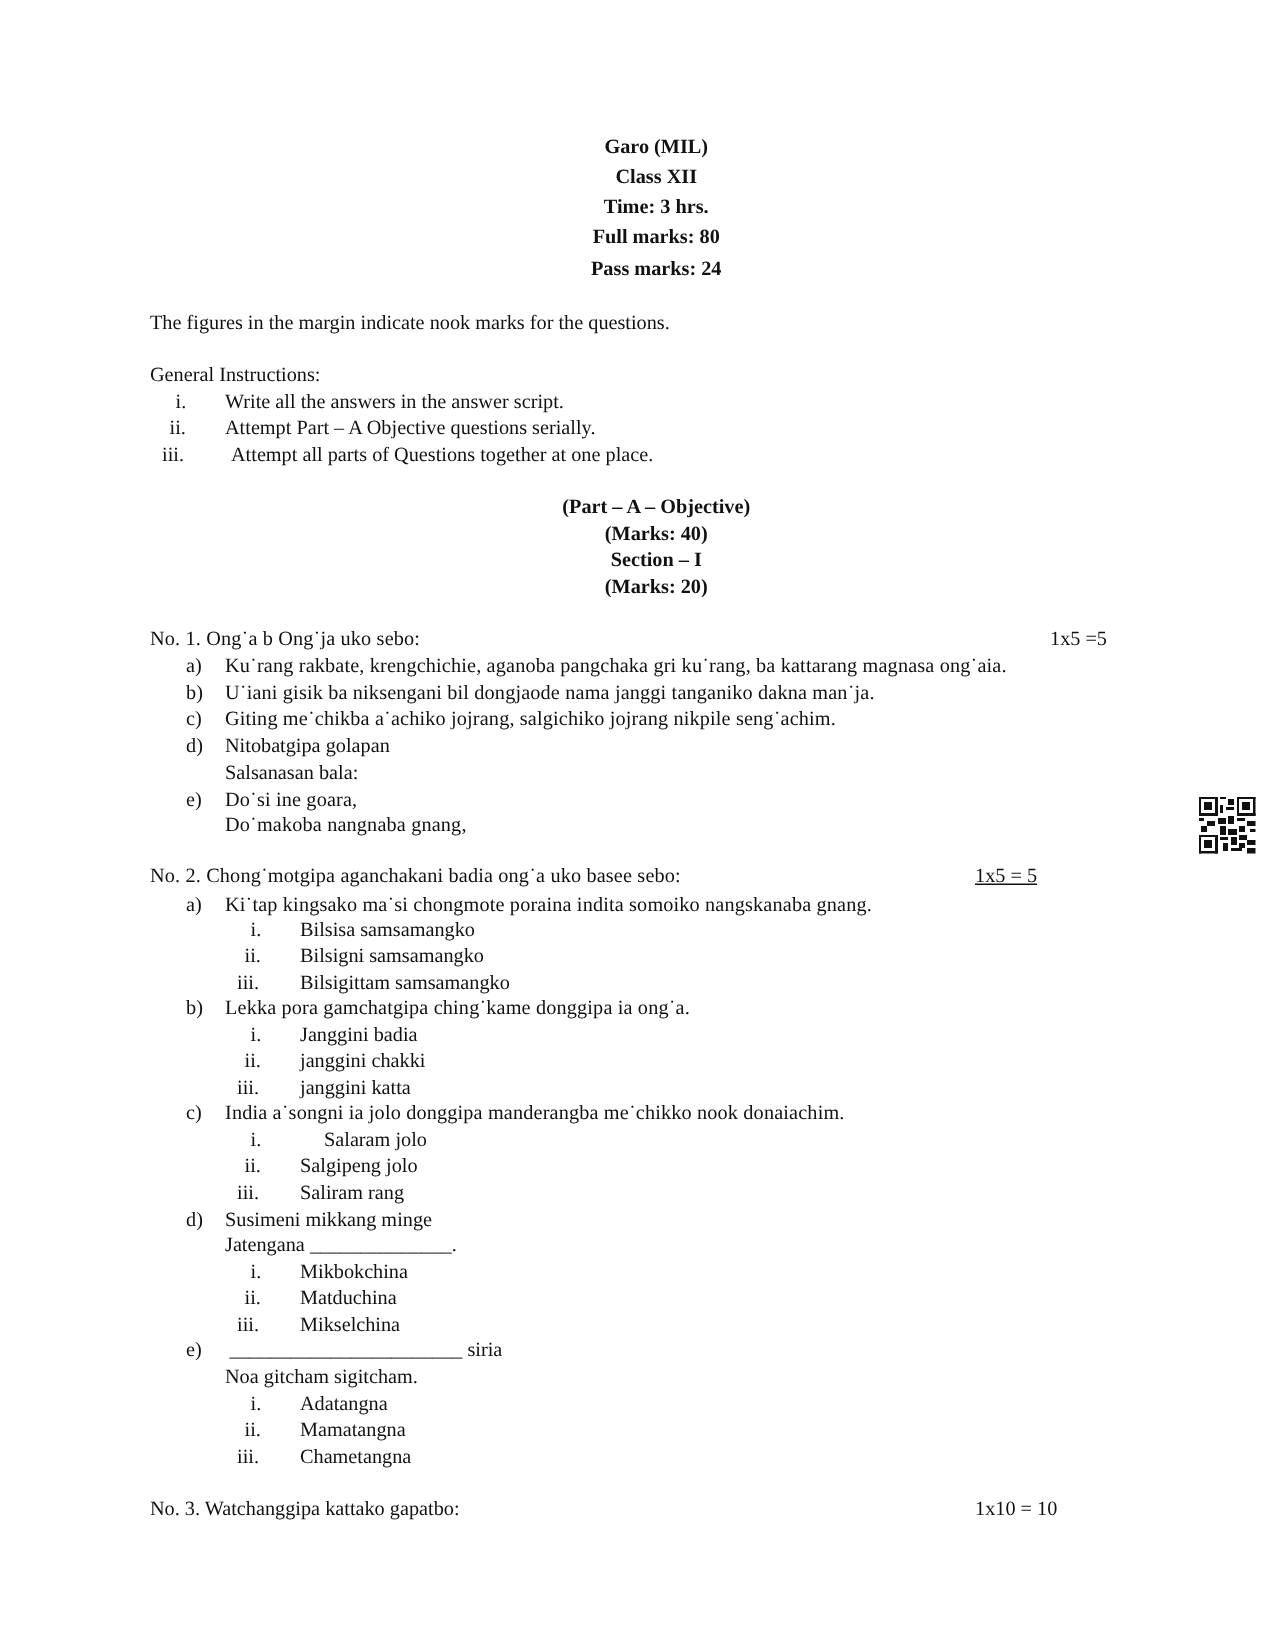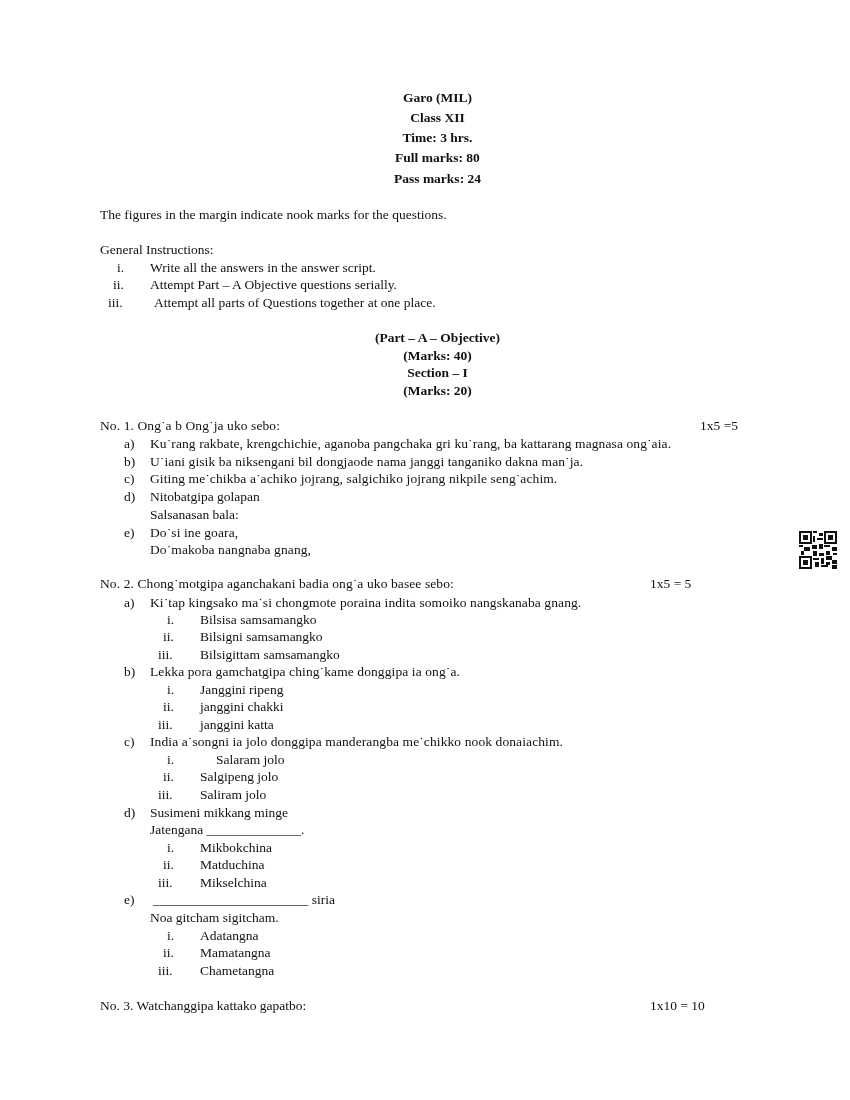--- a/index.html
+++ b/index.html
@@ -98,48 +98,48 @@
       <rect x="9" y="17" width="2" height="3"></rect>
       <rect x="15" y="17" width="2" height="2"></rect>
     <rect x="18" y="16" width="3" height="2"></rect>
       <rect x="12" y="19" width="4" height="1"></rect>
       <rect x="18" y="19" width="3" height="2"></rect>
   </g>
 </svg>
 
 <div>
   <div class="abs q" style="left:100px; top:576px;">No. 2. Chong˙motgipa aganchakani badia ong˙a uko basee sebo:</div>
-  <div class="marks" style="left:650px; top:576px;">1x5 = 5</div>
+  <div class="marks" style="left:650px; top:576px;text-decoration:underline;">1x5 = 5</div>
 
   <div class="abs" style="left:124px; top:595px;">a)</div>
   <div class="abs q" style="left:150px; top:595px;">Ki˙tap kingsako ma˙si chongmote poraina indita somoiko nangskanaba gnang.</div>
   <div class="abs" style="left:167px; top:612px;">i.</div>
   <div class="abs" style="left:200px; top:612px;">Bilsisa samsamangko</div>
   <div class="abs" style="left:163px; top:629px;">ii.</div>
   <div class="abs" style="left:200px; top:629px;">Bilsigni samsamangko</div>
   <div class="abs" style="left:158px; top:647px;">iii.</div>
   <div class="abs" style="left:200px; top:647px;">Bilsigittam samsamangko</div>
 
   <div class="abs" style="left:124px; top:664px;">b)</div>
   <div class="abs q" style="left:150px; top:664px;">Lekka pora gamchatgipa ching˙kame donggipa ia ong˙a.</div>
   <div class="abs" style="left:167px; top:682px;">i.</div>
-  <div class="abs" style="left:200px; top:682px;">Janggini ripeng</div>
+  <div class="abs" style="left:200px; top:682px;">Janggini badia</div>
   <div class="abs" style="left:163px; top:699px;">ii.</div>
   <div class="abs" style="left:200px; top:699px;">janggini chakki</div>
   <div class="abs" style="left:158px; top:717px;">iii.</div>
   <div class="abs" style="left:200px; top:717px;">janggini katta</div>
 
   <div class="abs" style="left:124px; top:734px;">c)</div>
   <div class="abs q" style="left:150px; top:734px;text-align:center;">India a˙songni ia jolo donggipa manderangba me˙chikko nook donaiachim.</div>
   <div class="abs" style="left:167px; top:752px;">i.</div>
   <div class="abs" style="left:204px; top:752px;margin-left:12px;">Salaram jolo</div>
   <div class="abs" style="left:163px; top:769px;">ii.</div>
   <div class="abs" style="left:200px; top:769px;">Salgipeng jolo</div>
   <div class="abs" style="left:158px; top:787px;">iii.</div>
-  <div class="abs" style="left:200px; top:787px;">Saliram jolo</div>
+  <div class="abs" style="left:200px; top:787px;">Saliram rang</div>
 
   <div class="abs" style="left:124px; top:805px;">d)</div>
   <div class="abs" style="left:150px; top:805px;">Susimeni mikkang minge</div>
   <div class="abs" style="left:150px; top:822px;">Jatengana ______________.</div>
   <div class="abs" style="left:167px; top:840px;">i.</div>
   <div class="abs" style="left:200px; top:840px;">Mikbokchina</div>
   <div class="abs" style="left:163px; top:857px;">ii.</div>
   <div class="abs" style="left:200px; top:857px;">Matduchina</div>
   <div class="abs" style="left:158px; top:875px;">iii.</div>
   <div class="abs" style="left:200px; top:875px;">Mikselchina</div>

